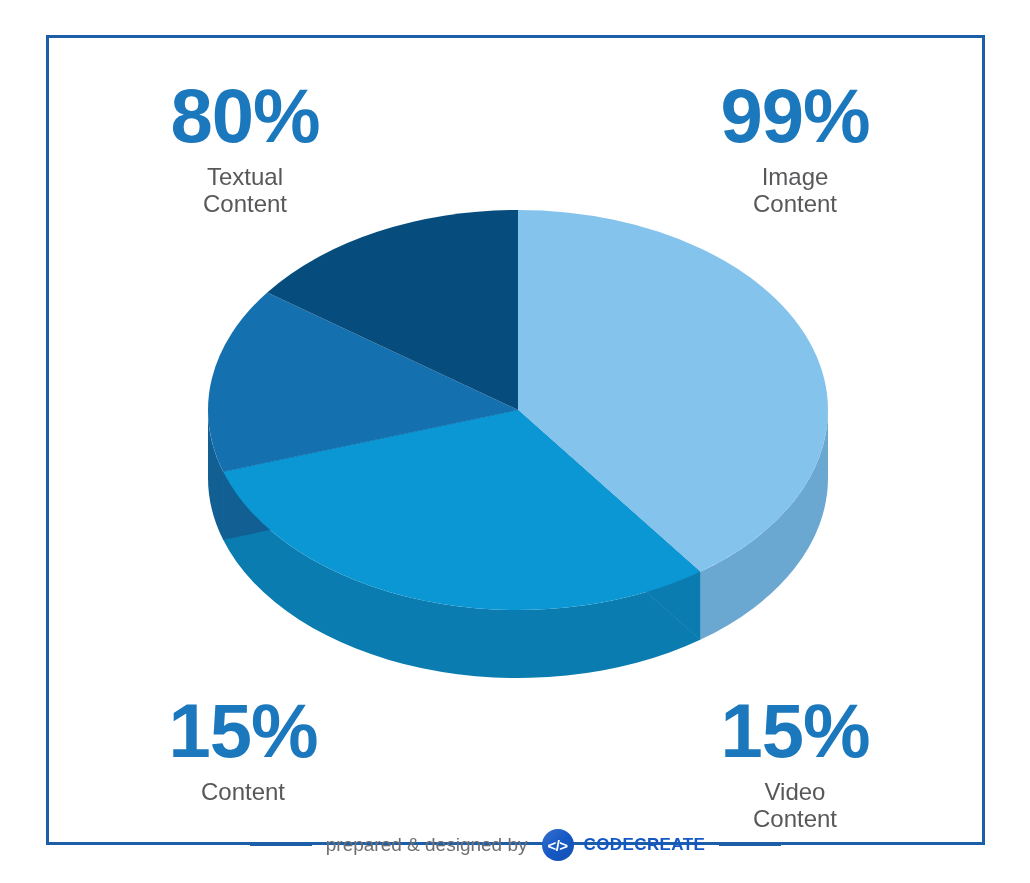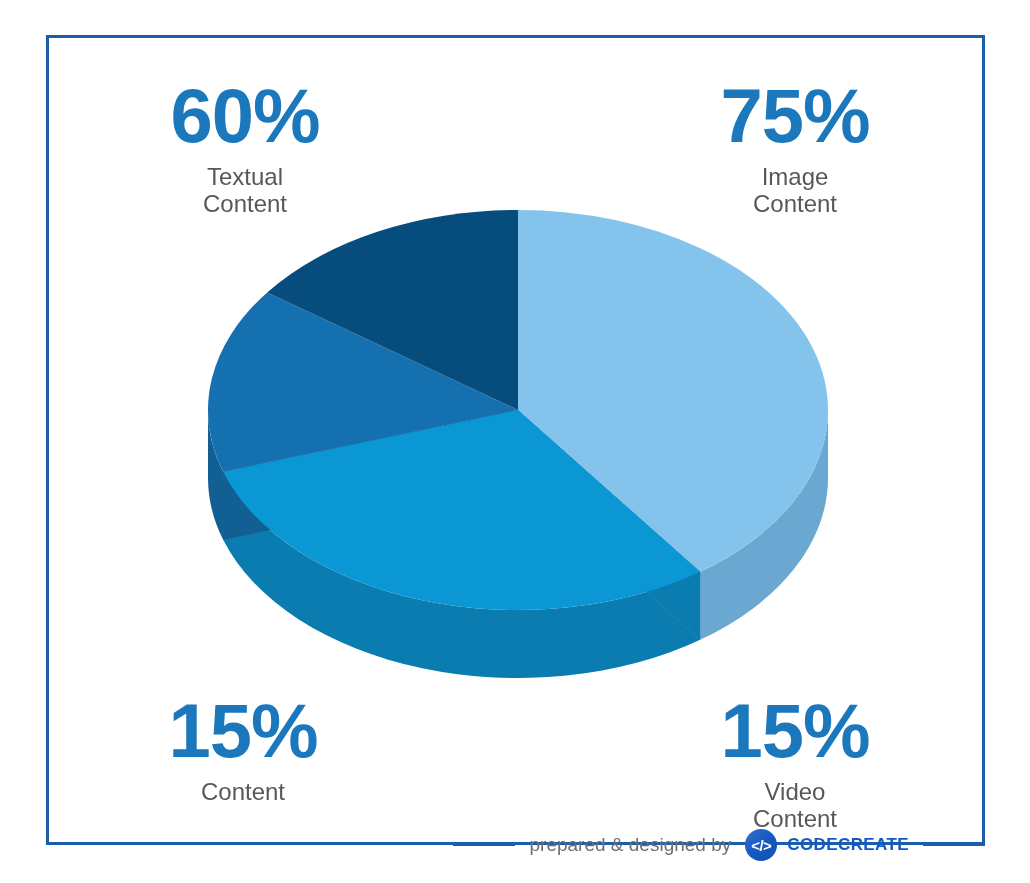--- a/index.html
+++ b/index.html
@@ -79,21 +79,21 @@
 
   
   .footer {
     position: absolute;
     left: 46px;
     top: 828px;
     width: 939px;
     height: 34px;
     display: flex;
     align-items: center;
-    justify-content: flex-end;
+    justify-content: center;
     gap: 14px;
   }
   .footer .rule {
     height: 2px;
     background: #1c5fa8;
     width: 62px;
     flex: 0 0 auto;
   }
   .footer .credit {
     font-size: 19px;
@@ -175,29 +175,29 @@
         <g>
           <path d="M 323 240 L 323 40 A 310 200 0 0 1 505.2134282106667 401.8033988749895 Z" fill="#83c3ec"></path>
           <path d="M 323 240 L 505.2134282106667 401.8033988749895 A 310 200 0 0 1 28.172479948502428 301.8033988749895 Z" fill="#0b96d4"></path>
           <path d="M 323 240 L 28.172479948502428 301.8033988749895 A 310 200 0 0 1 72.20473174376625 122.4429495415054 Z" fill="#1470af"></path>
           <path d="M 323 240 L 72.20473174376625 122.4429495415054 A 310 200 0 0 1 322.99999999999994 40 Z" fill="#064d7e"></path>
         </g>
       </svg>
   </div>
 
   <div class="callout" id="callout-textual">
-    <span class="pct">60%</span>
+    <span class="pct">80%</span>
     <span class="cat">
       <span class="ln">Textual</span>
       <span class="ln">Content</span>
     </span>
   </div>
 
   <div class="callout" id="callout-image">
-    <span class="pct">75%</span>
+    <span class="pct">99%</span>
     <span class="cat">
       <span class="ln">Image</span>
       <span class="ln">Content</span>
     </span>
   </div>
 
   <div class="callout" id="callout-infographic">
     <span class="pct">15%</span>
     <span class="cat">
       <span class="ln">Content</span>

